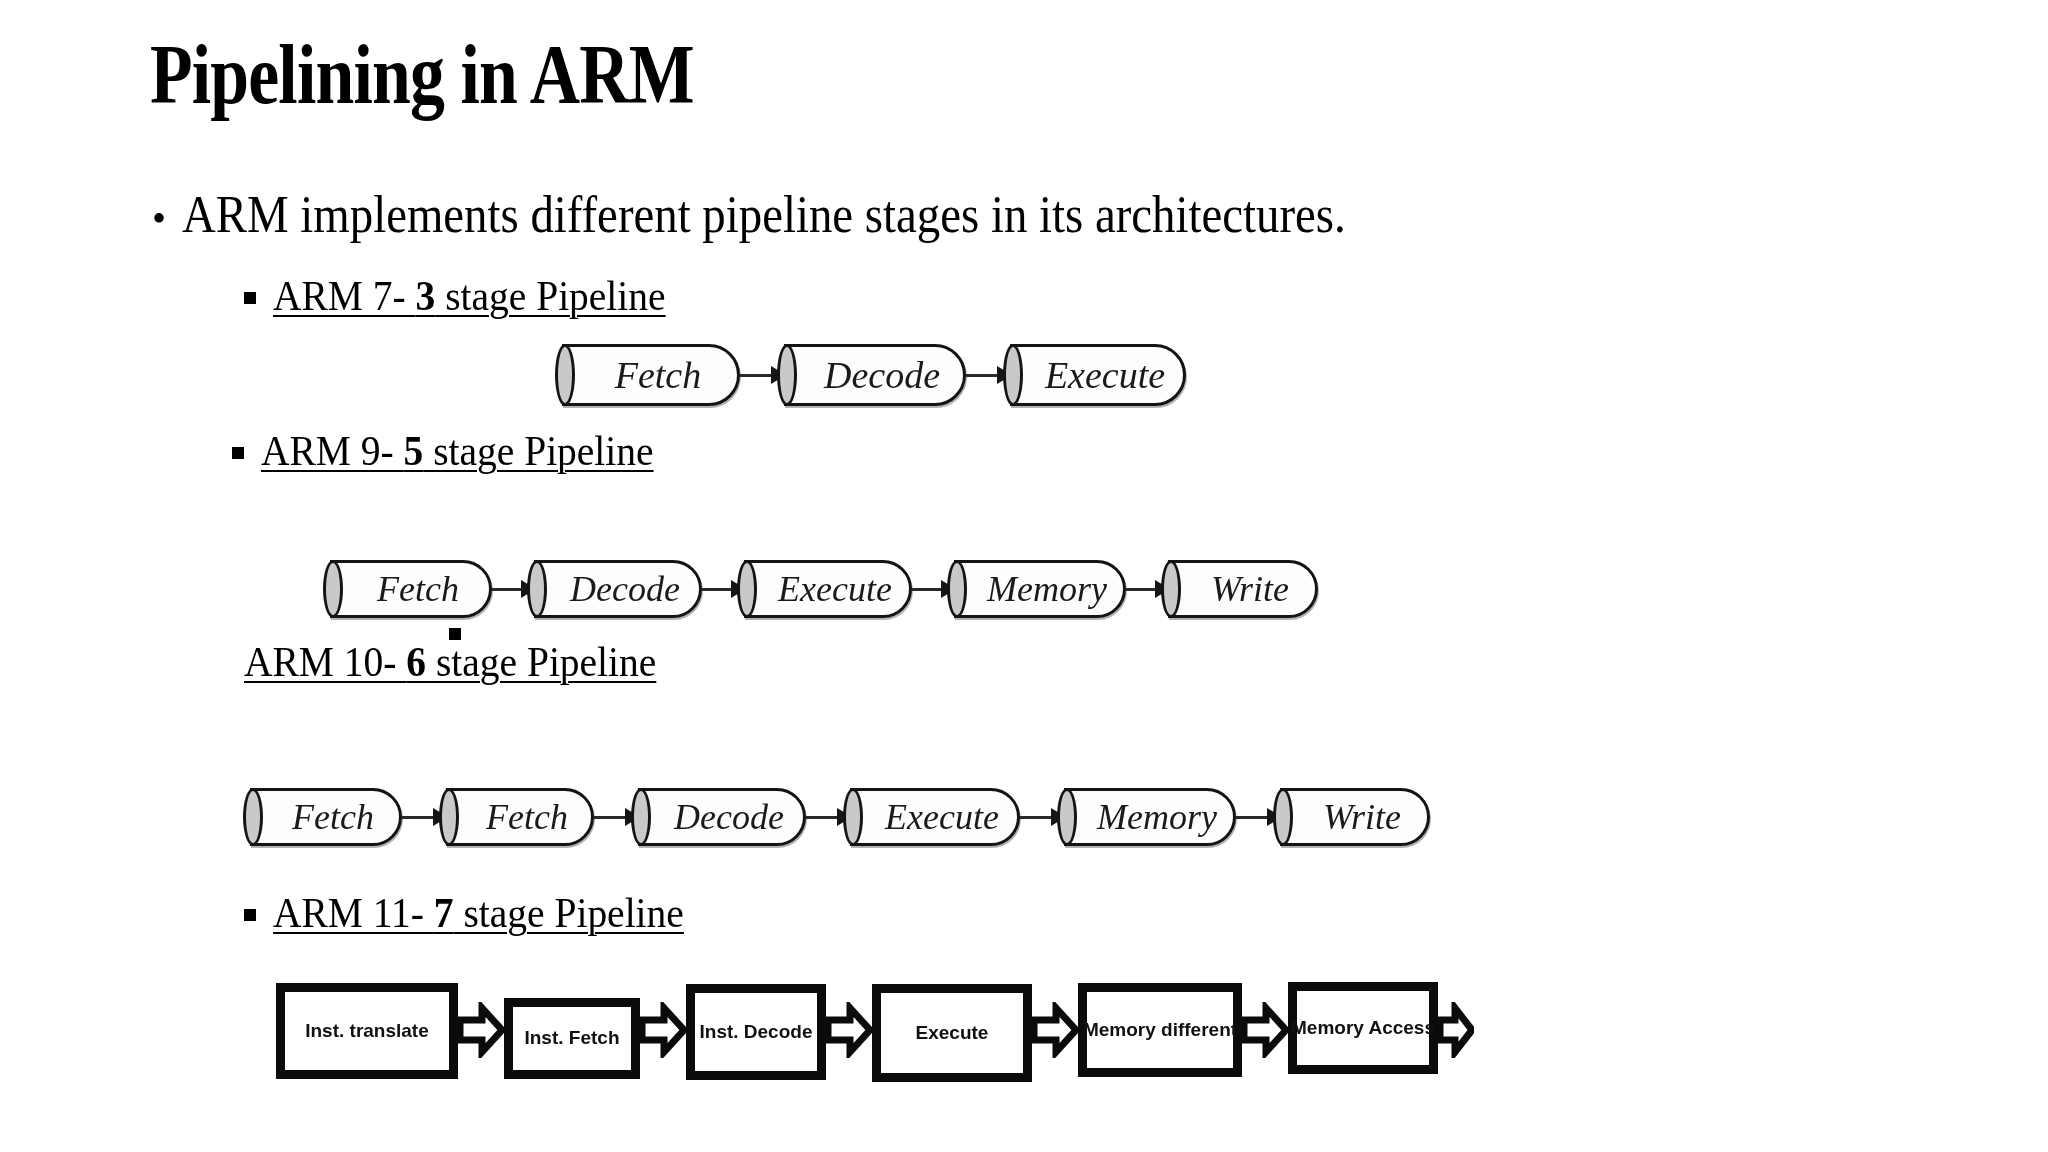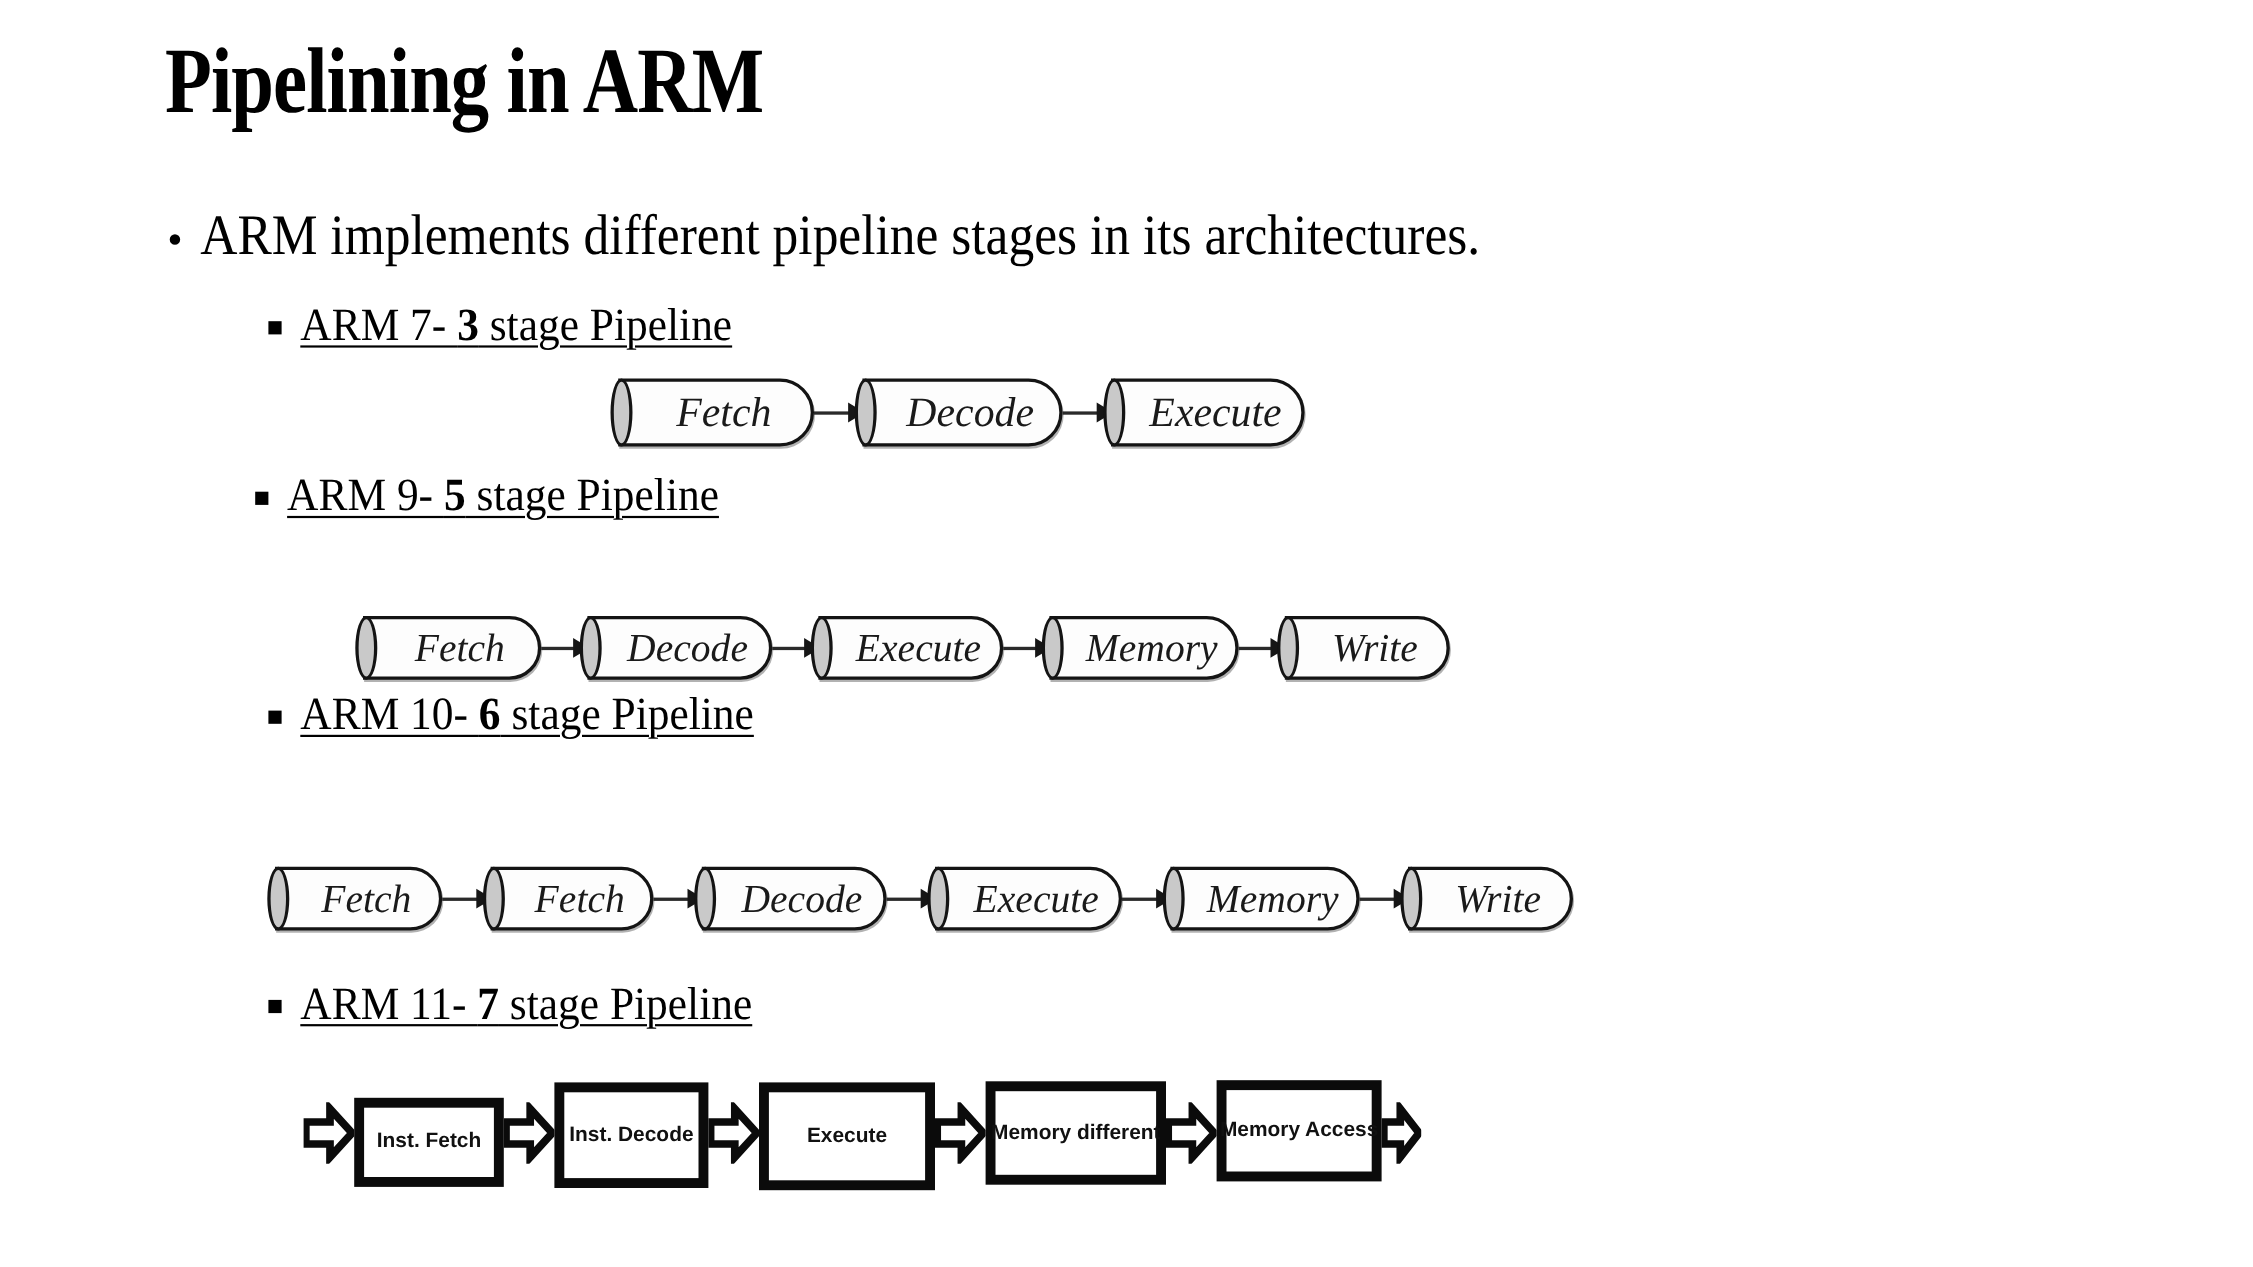--- a/index.html
+++ b/index.html
@@ -74,21 +74,21 @@
     text-decoration: underline;
     text-underline-offset: 5px;
     text-decoration-thickness: 2px;
     transform: scaleX(0.94);
     transform-origin: left center;
   }
   .sub-bullet-row .stext b { font-weight: bold; }
 
   #sub-arm7  { left: 244px; top: 272px; }
   #sub-arm9  { left: 232px; top: 427px; }
-  #sub-arm10 { left: 244px; top: 626px; }
+  #sub-arm10 { left: 244px; top: 626px; flex-direction: column; }
   #sub-arm11 { left: 244px; top: 889px; }
 
   
   .cyl-row {
     position: absolute;
     display: flex;
     align-items: center;
   }
   #row-arm7  { left: 562px; top: 344px; }
   #row-arm9  { left: 330px; top: 560px; }
@@ -281,20 +281,23 @@
     <span class="lab">Write</span>
   </div>
 </div>
 
 <div class="sub-bullet-row" id="sub-arm11">
   <span class="sq"></span>
   <span class="stext"><span>ARM 11- </span><b>7</b><span> stage Pipeline</span></span>
 </div>
 
 <div id="row-arm11">
+  <div class="rbox" style="width:182px;height:96px;font-size:19px;margin-top:2px">
+    <span>Inst. translate</span>
+  </div>
   <div class="barrow">
     <svg width="46" height="56" viewBox="0 0 46 56">
       <path d="M2 18 L24 18 L24 6 L44 28 L24 50 L24 38 L2 38 Z" fill="#ffffff" stroke="#0b0b0b" stroke-width="7" stroke-linejoin="miter"></path>
     </svg>
   </div>
   <div class="rbox" style="width:136px;height:81px;font-size:19px;margin-top:16px">
     <span>Inst. Fetch</span>
   </div>
   <div class="barrow">
     <svg width="46" height="56" viewBox="0 0 46 56">

